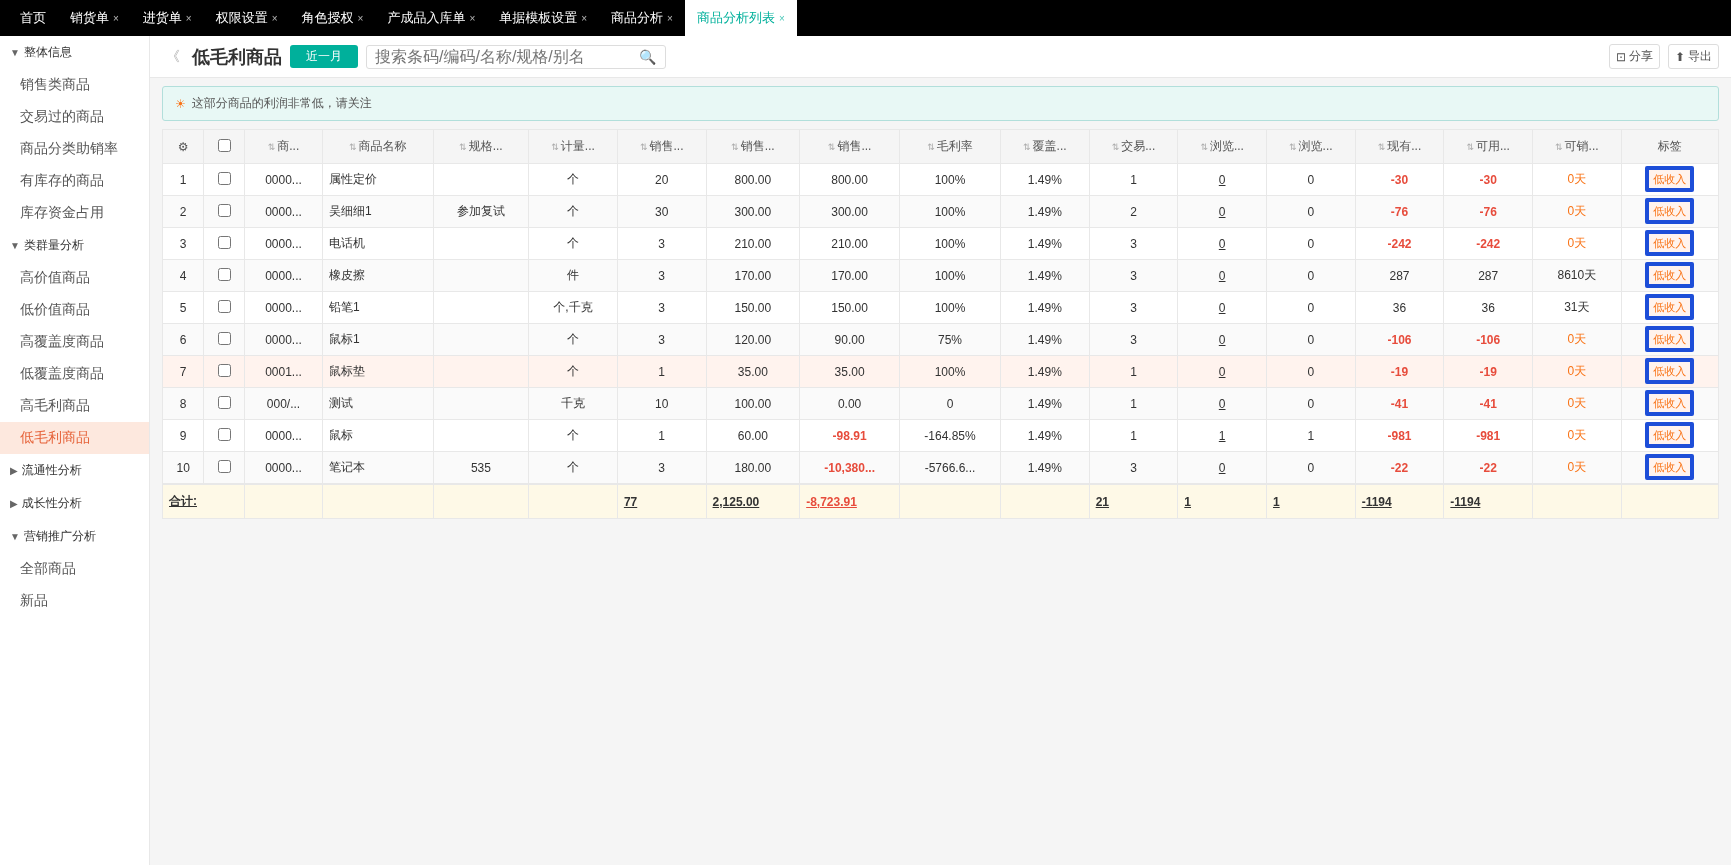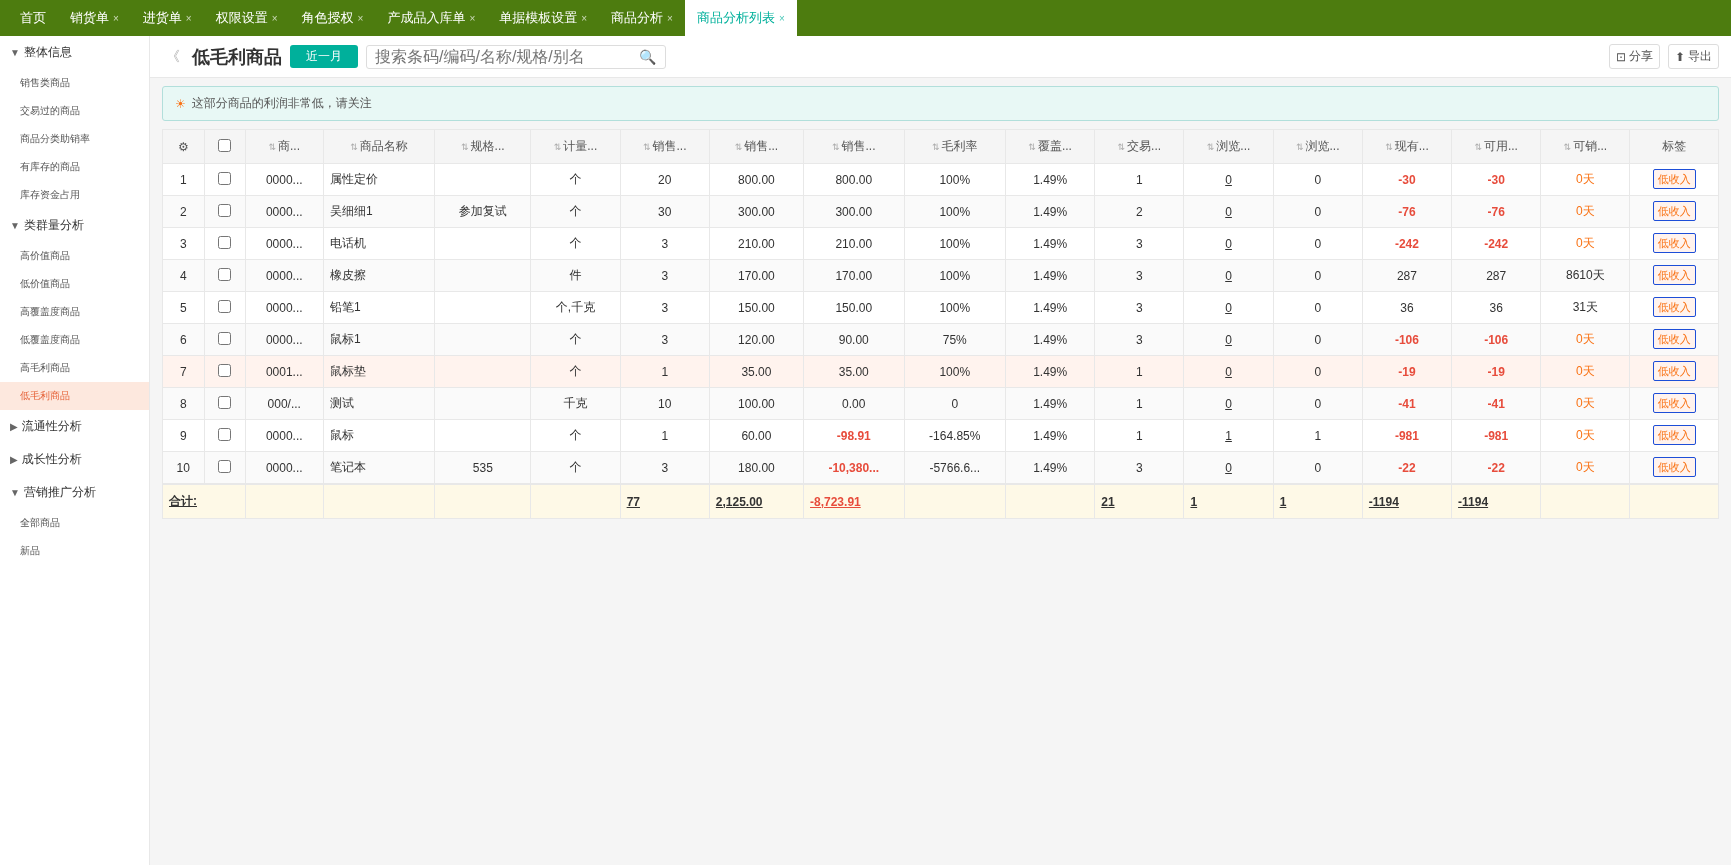--- a/index.html
+++ b/index.html
@@ -1,20 +1,20 @@
 <!DOCTYPE html>
 <html><head>
   <meta charset="utf-8">
   <style>
     * { box-sizing: border-box; margin: 0; padding: 0; }
     body { font-family: 'Microsoft YaHei', Arial, sans-serif; font-size: 12px; background: #f5f5f5; color: #333; }
     
     
     .top-nav {
-      background: #4d7c0f;
+      background: #000000;
       display: flex;
       align-items: center;
       height: 36px;
       padding: 0 8px;
     }
     .top-nav .nav-item {
       color: #fff;
       padding: 0 12px;
       height: 36px;
       display: flex;
@@ -44,21 +44,21 @@
       display: flex;
       align-items: center;
       padding: 8px 10px;
       font-size: 12px;
       color: #333;
       cursor: pointer;
     }
     .sidebar-group-header .arrow { margin-right: 4px; color: #666; font-size: 10px; }
     .sidebar-item {
       padding: 7px 10px 7px 20px;
-      font-size: 10px;
+      font-size: 14px;
       color: #555;
       cursor: pointer;
       white-space: nowrap;
     }
     .sidebar-item.active { background: #fde8de; color: #e6633a; }
 
     
     .content-area {
       flex: 1;
       display: flex;
@@ -182,21 +182,21 @@
       border: 1px solid #e8e8e8;
       text-align: center;
       white-space: nowrap;
     }
     .td-left { text-align: left; }
     .text-red { color: #e74c3c; font-weight: bold; }
     .text-orange { color: #f97316; }
     .tag-low-income {
       background: #fff3ee;
       color: #f97316;
-      border: 1px solid #1d4ed8;
+      border: 4px solid #1d4ed8;
       border-radius: 2px;
       padding: 3px 4px;
       font-size: 11px;
     }
     .underline { text-decoration: underline; color: #333; }
     input[type="checkbox"] { cursor: pointer; }
 
     
     .totals-row {
       background: #fef9e7;

